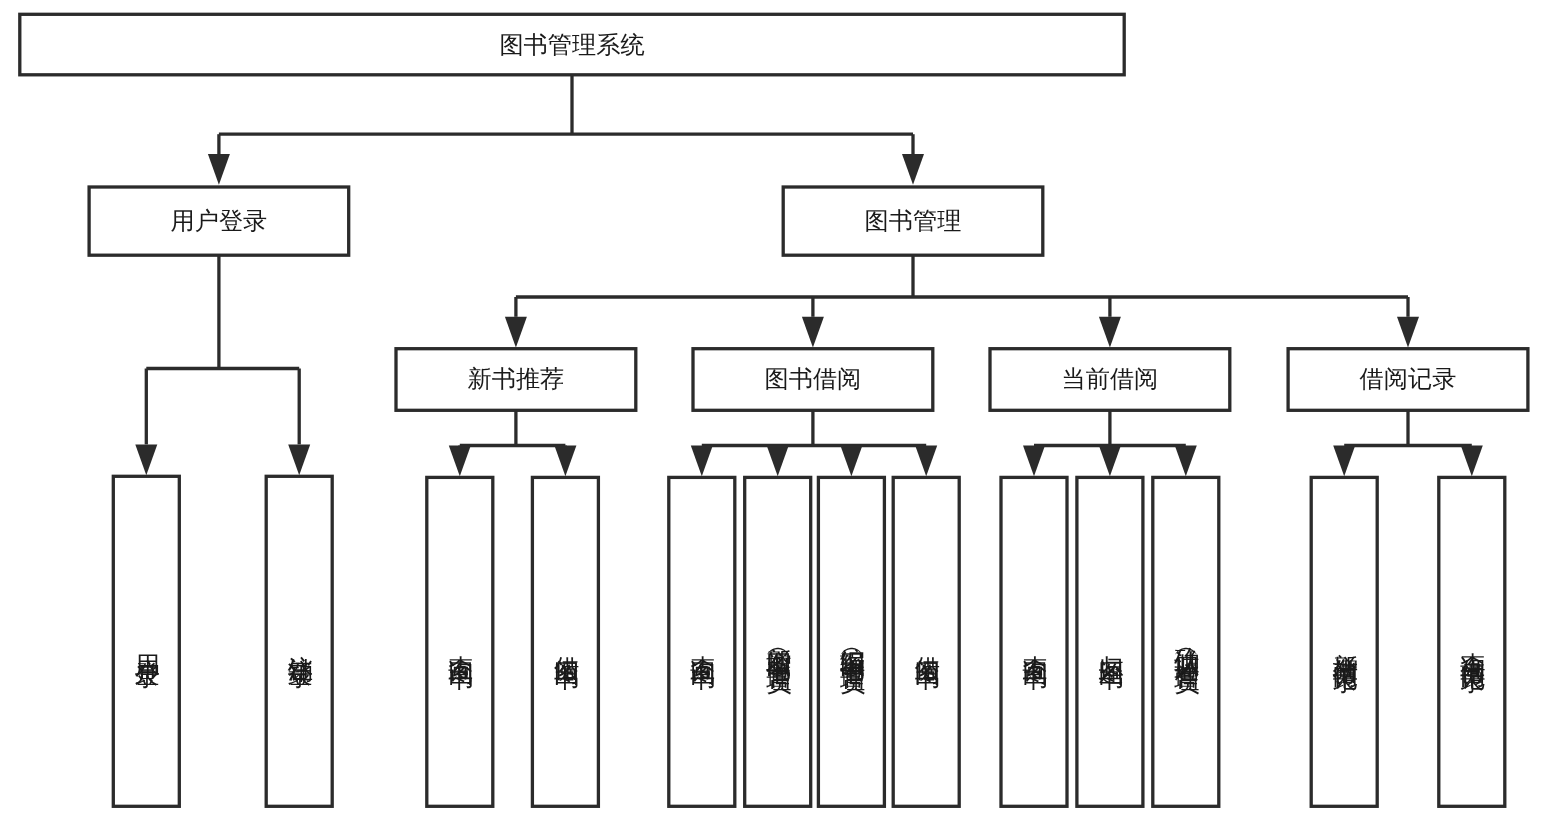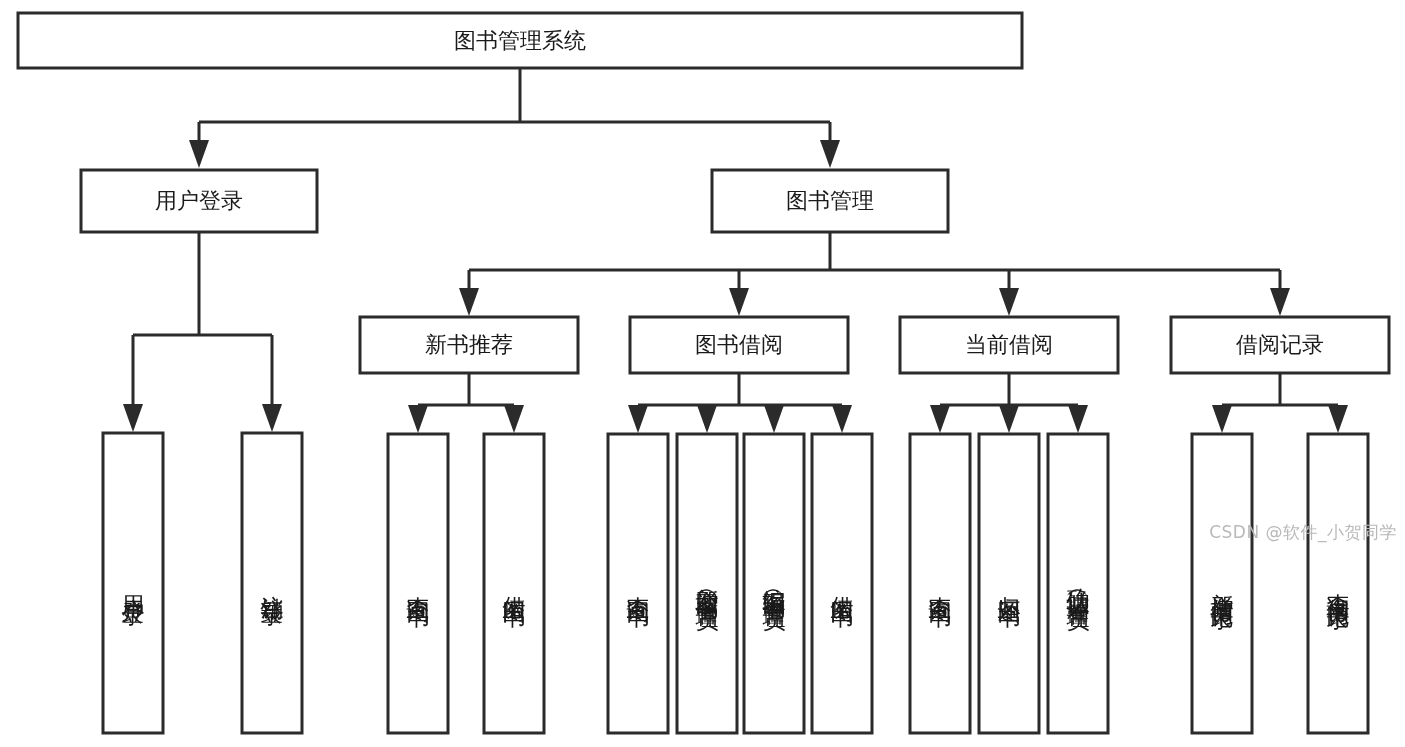--- a/index.html
+++ b/index.html
@@ -251,15 +251,14 @@
     <span class="leaf-label">确认归还（管理员）</span>
   </div>
 
   <div class="leaf-label-wrap" style="left:1192px; top:434px; width:60px; height:299px;">
     <span class="leaf-label">新增借阅记录</span>
   </div>
   <div class="leaf-label-wrap" style="left:1308px; top:434px; width:60px; height:299px;">
     <span class="leaf-label">查询借阅记录</span>
   </div>
 
-  <div id="watermark">CSDN @软件_小贺同学</div>
 
 </div>
 
 </body></html>

